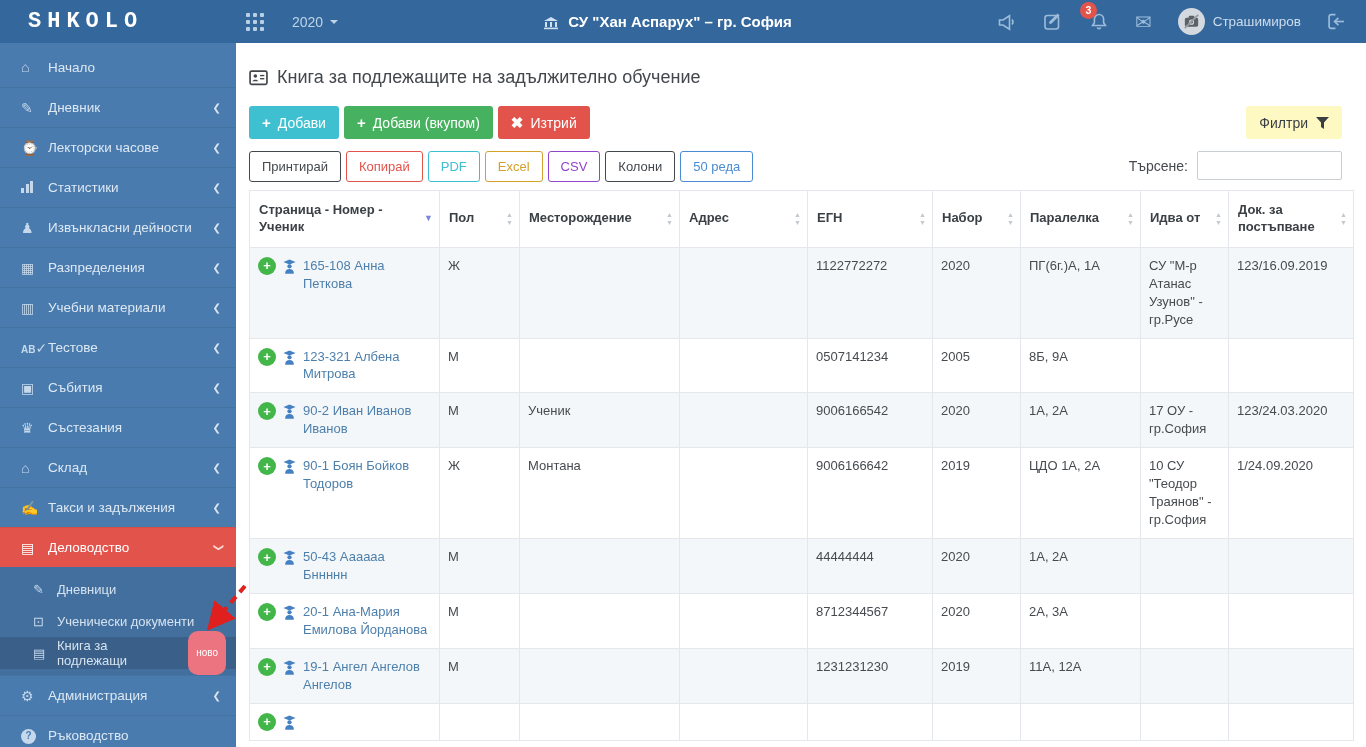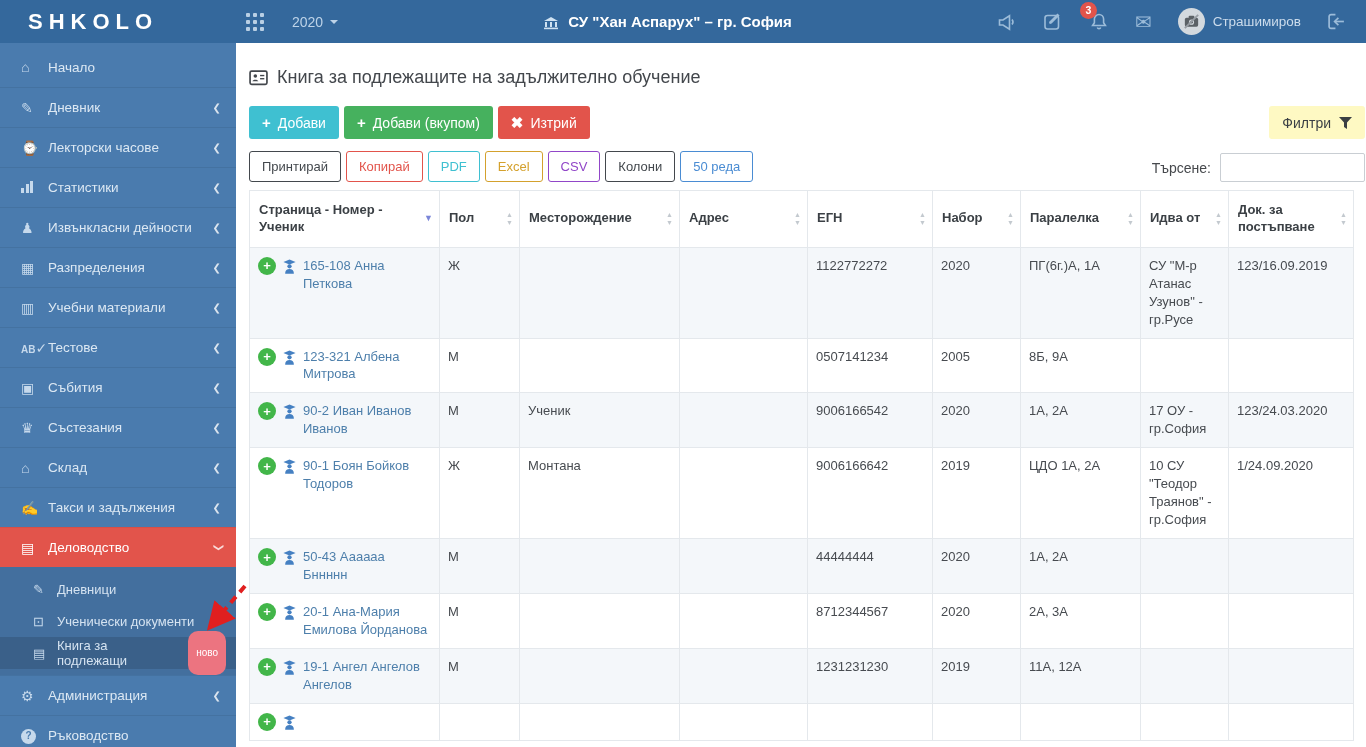--- a/index.html
+++ b/index.html
@@ -1,20 +1,20 @@
 <!DOCTYPE html>
 <html><head>
 <meta charset="utf-8">
 <style>
 *{margin:0;padding:0;box-sizing:border-box}
 html,body{width:1366px;height:747px;overflow:hidden}
 body{font-family:"Liberation Sans",sans-serif;font-size:13px;color:#474b50;background:#fff;position:relative}
 
 .topbar{height:43px;background:#34689c;display:flex;align-items:center;color:#fff}
-.brand{width:236px;padding-left:28px;font-size:22px;font-weight:bold;letter-spacing:6px;color:#fff;cursor:pointer;font-family:Liberation Sans, sans-serif}
+.brand{width:236px;padding-left:28px;font-size:22px;font-weight:bold;letter-spacing:6px;color:#fff;cursor:pointer;font-family:Liberation Mono, monospace}
 .grid-icon{display:grid;grid-template-columns:repeat(3,4px);grid-gap:3px;margin-left:10px;cursor:pointer}
 .grid-icon span{width:4px;height:4px;background:#b9cfe4;border-radius:1px}
 .year-select{margin-left:28px;color:#bdd3e8;font-size:14px;display:flex;align-items:center;gap:7px;cursor:pointer}
 .caret-down{width:0;height:0;border:4px solid transparent;border-top-color:#bdd3e8;margin-top:4px}
 .school-title{flex:1;display:flex;justify-content:center;align-items:center;gap:8px;font-weight:bold;font-size:15px;color:#fff}
 .top-icons{display:flex;align-items:center;gap:26px;padding-right:20px}
 .tic{color:#9cbcd9;cursor:pointer;position:relative;display:flex;align-items:center}
 .tic svg{display:block}
 .env{font-size:20px;line-height:1}
 .nbadge{position:absolute;top:-10px;left:-9px;background:#e2544b;color:#fff;width:17px;height:17px;border-radius:50%;font-size:10.5px;font-weight:bold;display:flex;align-items:center;justify-content:center}
@@ -33,30 +33,30 @@
 .chev{font-size:10px;color:rgba(255,255,255,.8)}
 .chev.down{display:inline-block;transform:rotate(-90deg)}
 .side-item.active{background:#e2544b;color:#fff;border-top-color:rgba(0,0,0,.05)}
 .side-item.active .si-icon{color:#fff}
 .submenu{background:rgba(0,0,0,.09);padding:6px 0}
 .sub-item{height:32px;display:flex;align-items:center;padding:0 10px 0 33px;color:#d5e3f1;font-size:13px;cursor:pointer}
 .sub-item .si-icon{width:24px;font-size:13px}
 .sub-item.active{background:rgba(0,0,0,.13)}
 .badge-new{background:#ec7480;color:#fff;font-size:10px;padding:17px 8px;border-radius:10px;margin-left:7px;line-height:1}
 
-.content{position:absolute;left:236px;top:43px;width:1130px;height:704px;padding:24px 1px 0 13px}
+.content{position:absolute;left:236px;top:43px;width:1130px;height:704px;padding:24px 24px 0 13px}
 .page-title{font-size:18px;color:#43474c;display:flex;align-items:center;gap:9px}
 .actions{margin-top:18px;display:flex;align-items:center;gap:5px}
 .btn{height:33px;border:none;border-radius:3px;color:#fff;font-size:14px;padding:0 13px;display:inline-flex;align-items:center;gap:7px;cursor:pointer;font-family:inherit}
 .btn .bi{font-weight:bold;font-size:15px}
 .btn-add{background:#3fc0d1}
 .btn-bulk{background:#46b15e}
 .btn-del{background:#e2544b}
 .btn-filters{margin-left:auto;background:#fef9c3;color:#3a3f44;gap:8px}
-.toolbar{margin-top:12px;display:flex;align-items:flex-end}
+.toolbar{margin-top:12px;display:flex;align-items:flex-start}
 .tbtn{height:31px;padding:0 12px;background:#fff;border-radius:3px;font-size:13px;margin-right:5px;display:inline-flex;align-items:center;cursor:pointer;border:1px solid #43484d;color:#43484d;font-family:inherit}
 .tbtn.copy{border-color:#e2544b;color:#e2544b}
 .tbtn.pdf{border-color:#3fc0d1;color:#3fc0d1}
 .tbtn.excel{border-color:#d4a12d;color:#d4a12d}
 .tbtn.csv{border-color:#9146c8;color:#9146c8}
 .tbtn.rows{border-color:#4a8cd3;color:#4a8cd3}
 .search{margin-left:auto;display:flex;align-items:center;gap:9px;font-size:14px;color:#46494d}
 .search input{width:145px;height:29px;border:1px solid #c9ced3;border-radius:2px;padding:0 6px;font-family:inherit;font-size:13px}
 
 table{margin-top:8px;border-collapse:collapse;table-layout:fixed;width:1104px}

